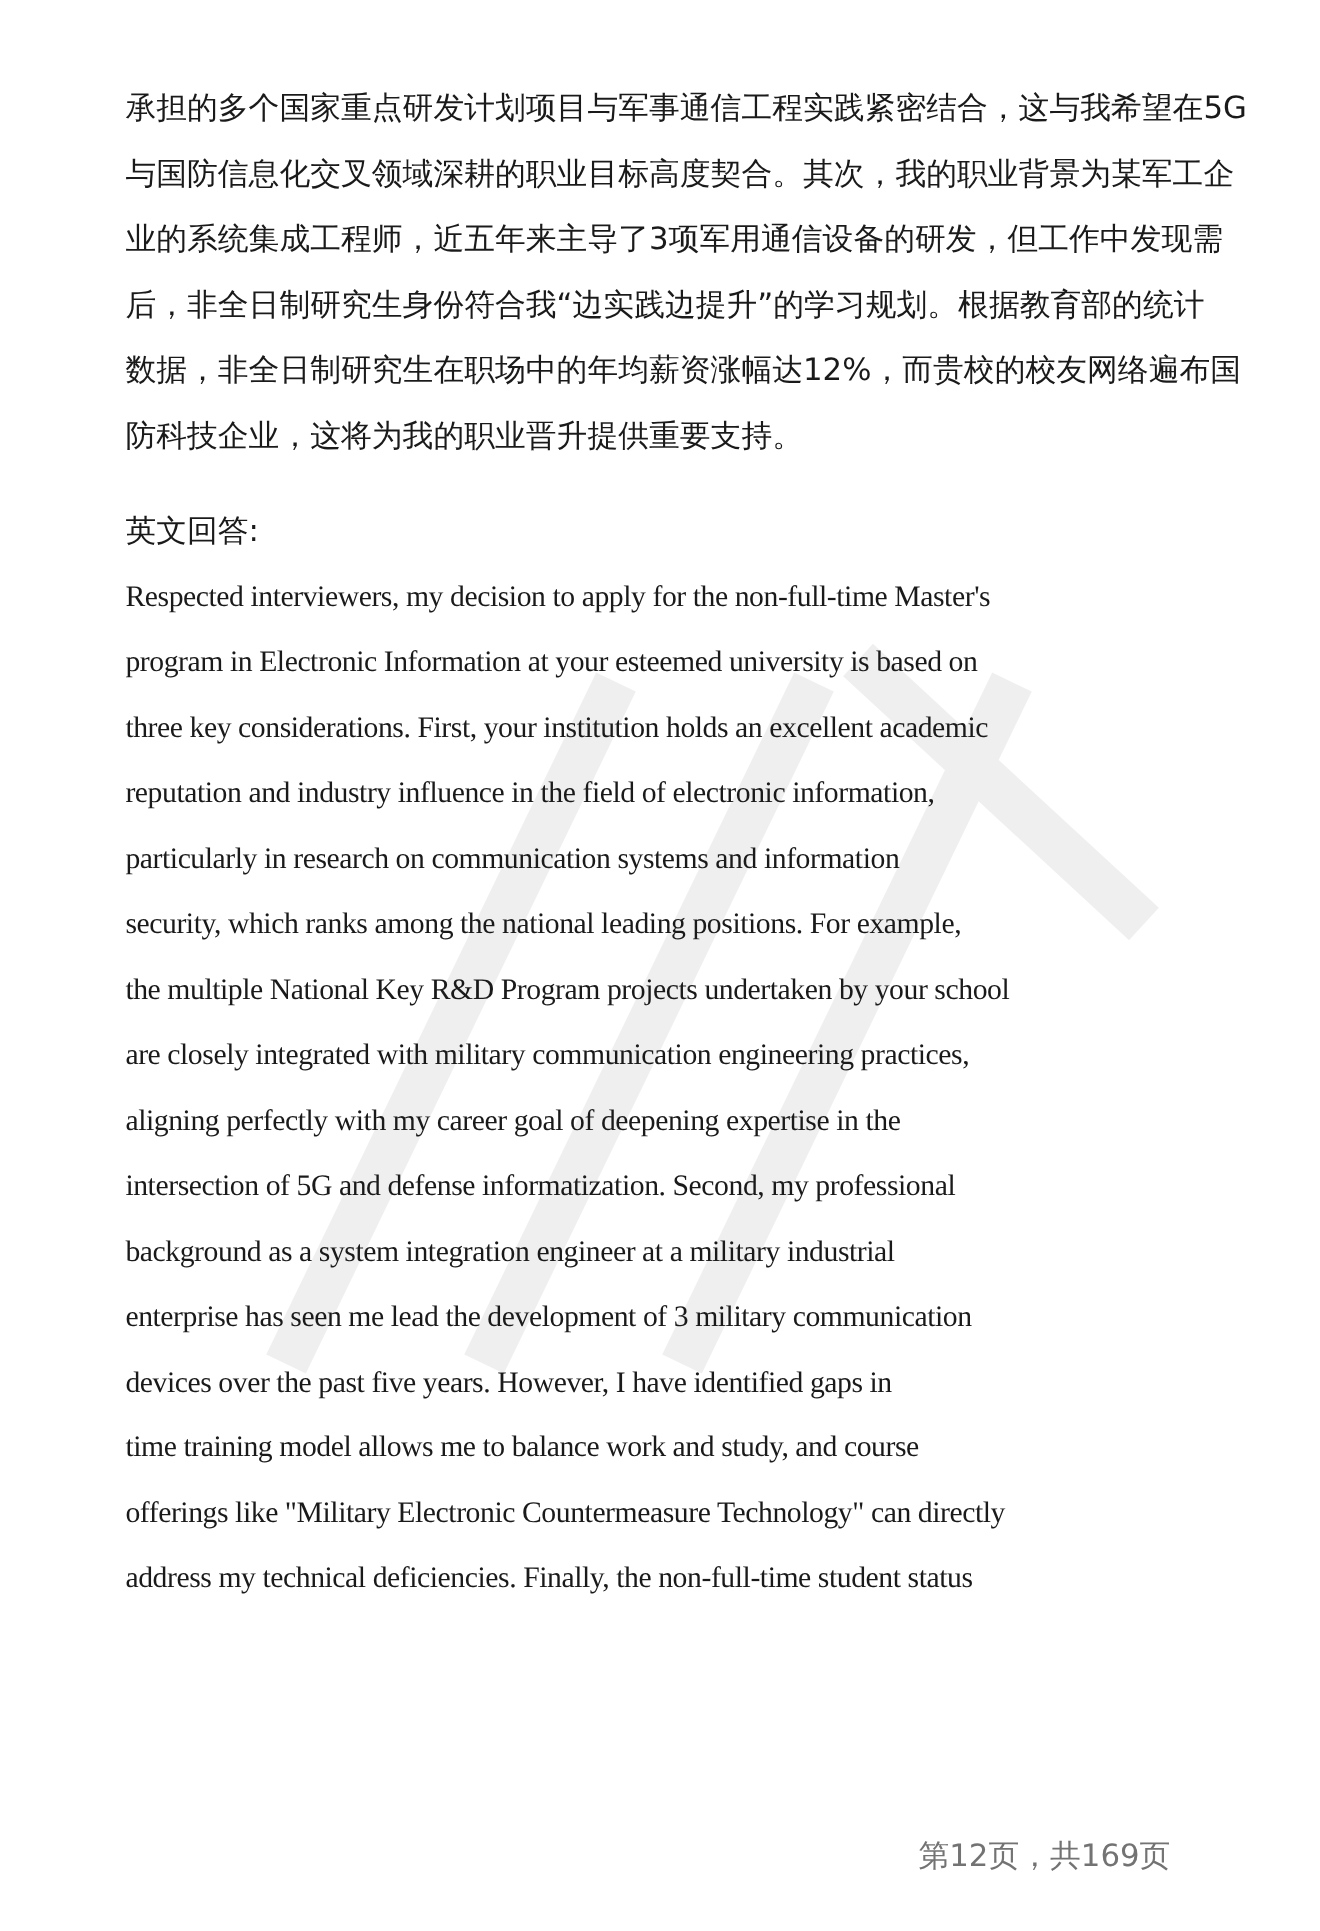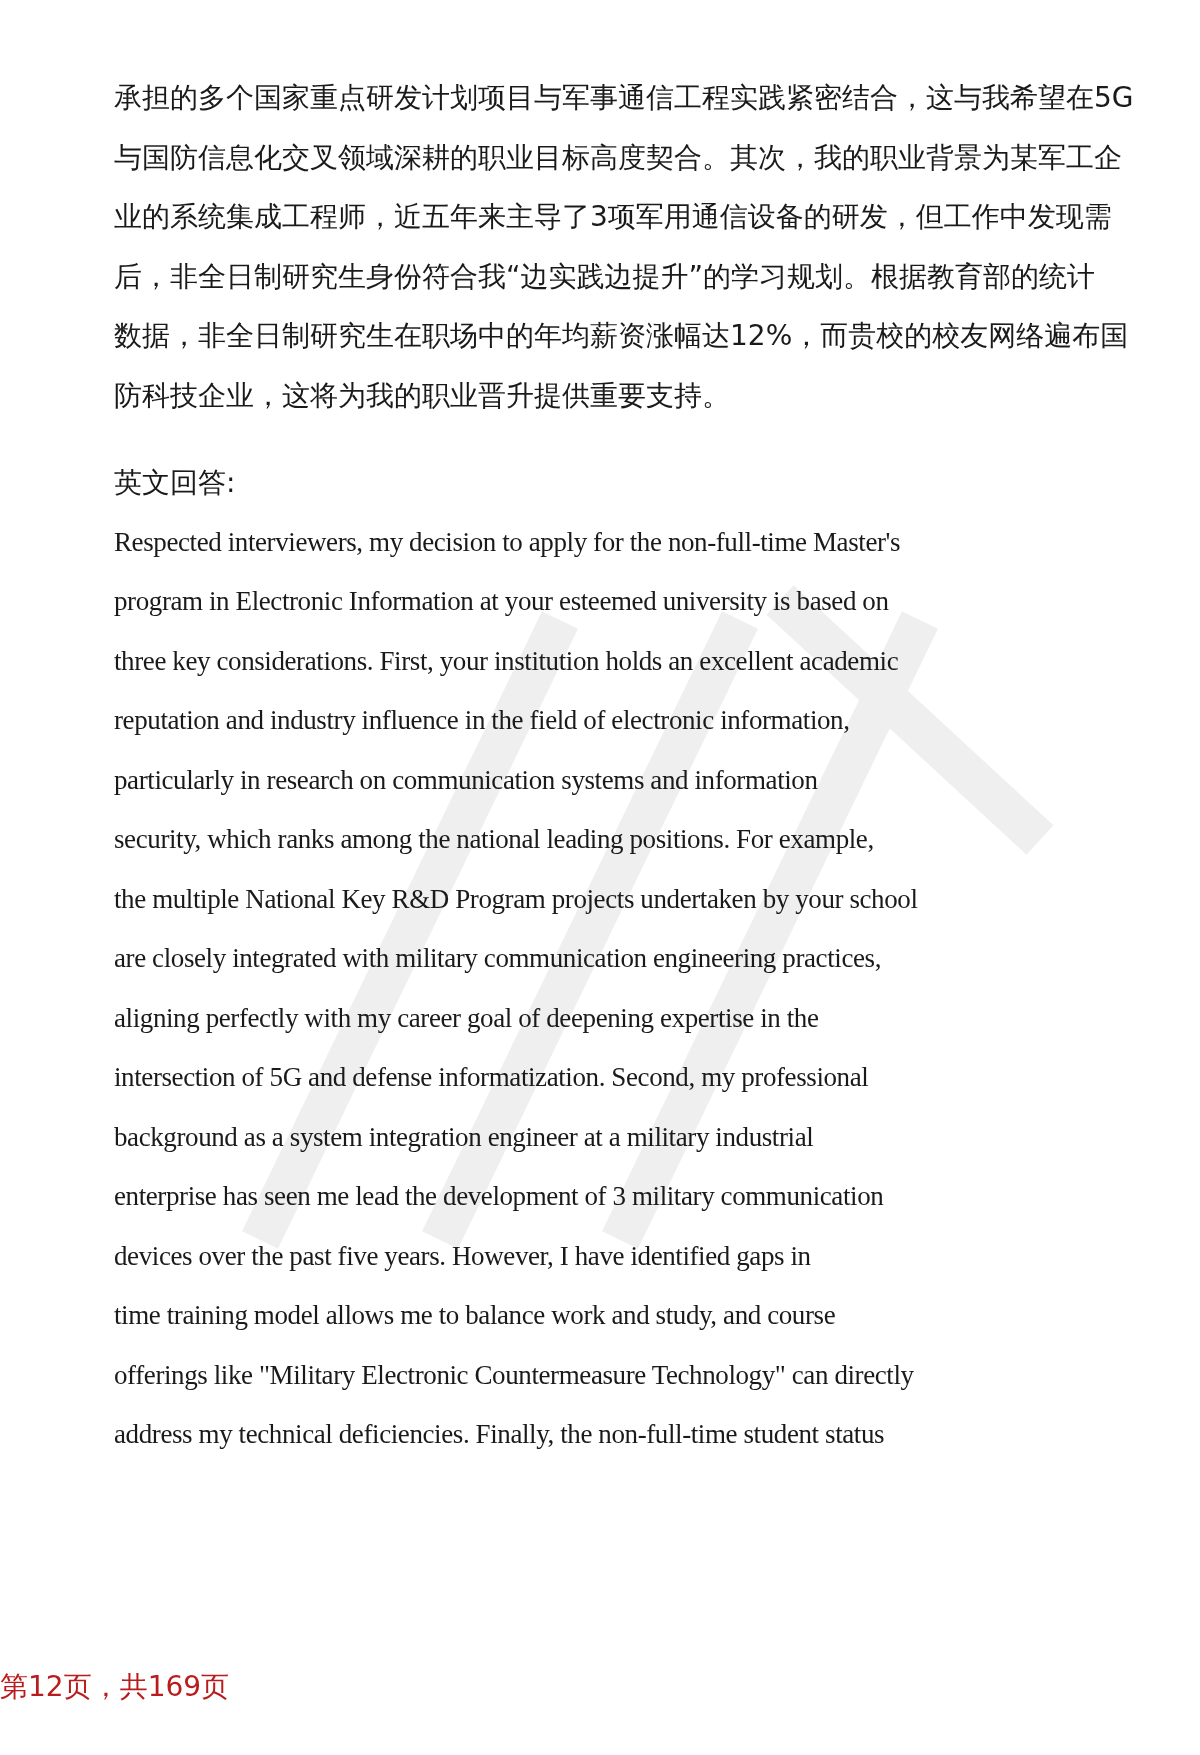--- a/index.html
+++ b/index.html
@@ -44,23 +44,23 @@
       letter-spacing: -0.4px;
     }
     .gap {
       height: 28px;
     }
     .footer {
       position: absolute;
       left: 0;
       width: 1064px;
       top: 1668px;
-      text-align: left;
+      text-align: right;
       font-size: 28px;
-      color: #b91c1c;
+      color: #737373;
     }
   </style>
 </head>
 <body>
 
 <svg class="watermark" viewBox="0 0 900 900">
   <g fill="none" stroke="#000" stroke-width="40">
     <path d="M80 820 L380 200"></path>
     <path d="M260 820 L560 200"></path>
     <path d="M440 820 L740 200"></path>

